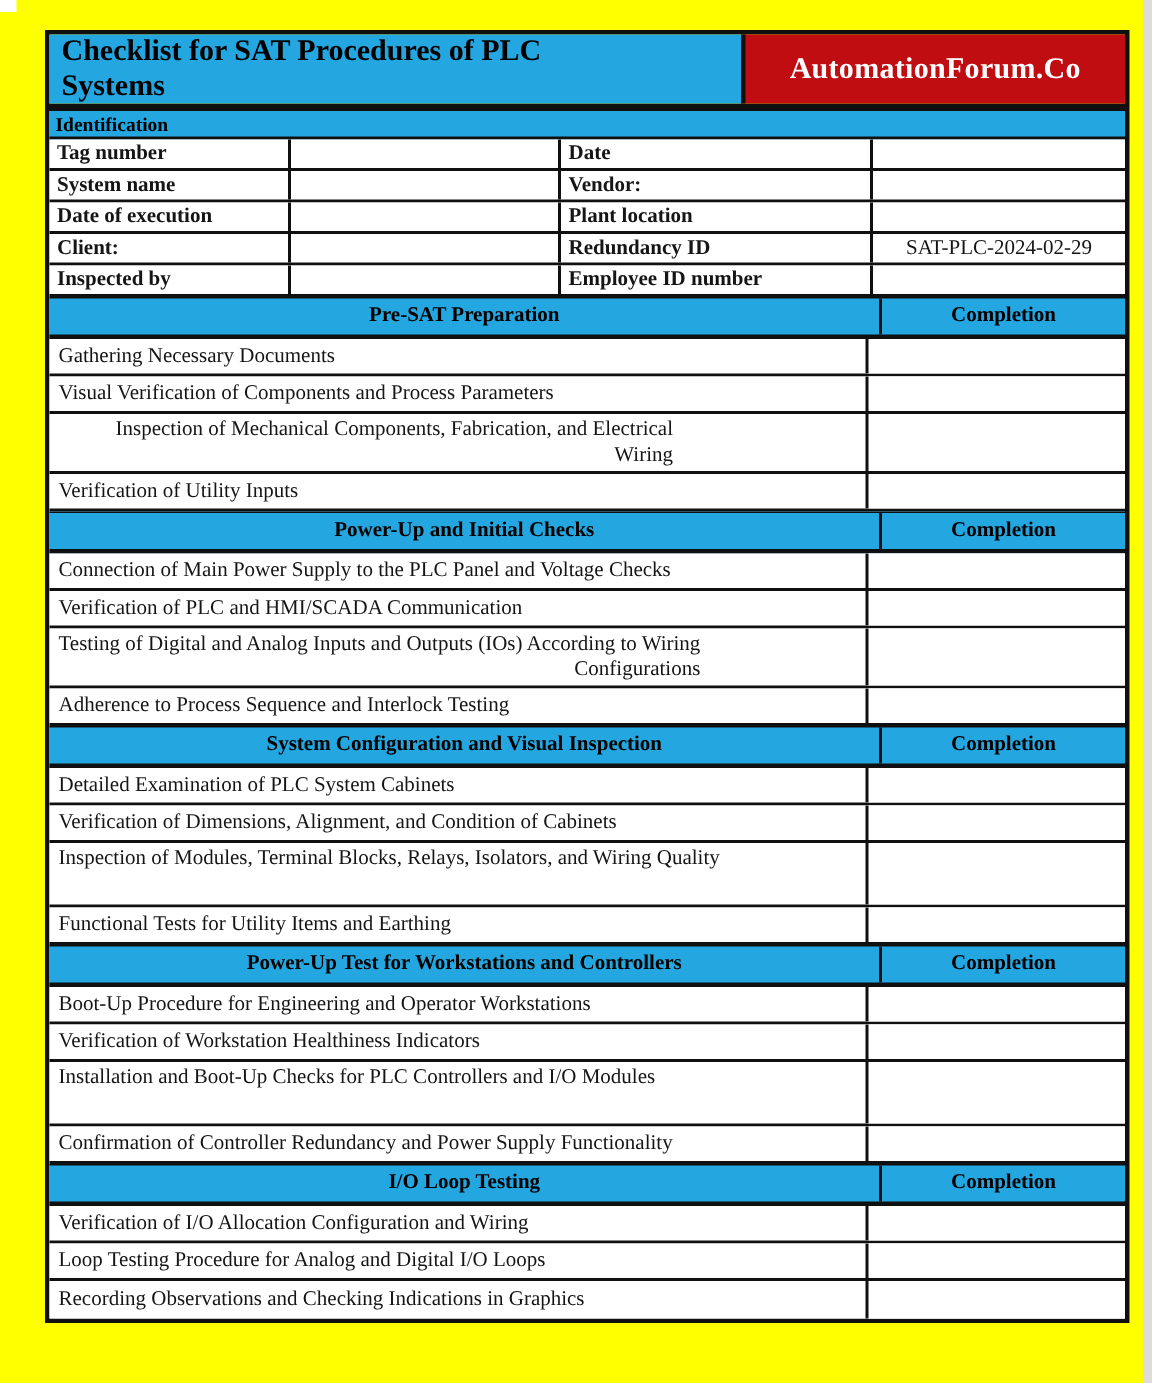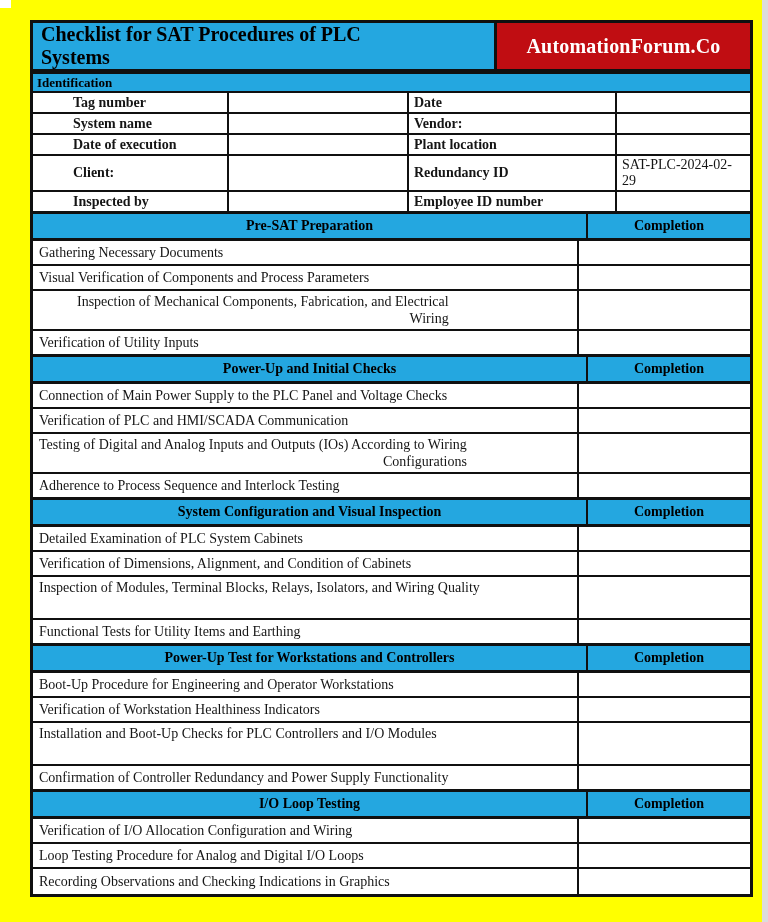--- a/index.html
+++ b/index.html
@@ -30,21 +30,21 @@
   .logo-text{color:#fff;font-weight:bold;font-size:20px;letter-spacing:.2px;}
 
   
   .body-table{border:3px solid var(--border-black);border-top-width:2px;background:#fff;}
   .row{display:flex;border-bottom:2px solid var(--border-black);background:#fff;}
   .row:last-child{border-bottom:none;}
 
   .ident-row{background:var(--accent-blue);min-height:19px;align-items:center;padding-left:4px;}
   .ident-label{font-weight:bold;font-size:13px;color:#000;}
 
-  .id-row{min-height:21px;padding-left:35px;}
+  .id-row{min-height:21px;}
   .id-cell{display:flex;align-items:center;padding:1px 5px;font-size:14px;}
   .id-cell + .id-cell{border-left:2px solid var(--border-black);}
   .id-label{font-weight:bold;}
   .c1{width:159px;}
   .c2{width:180px;}
   .c3{width:208px;}
   .c4{flex:1;justify-content:center;}
 
   .sec-header{background:var(--accent-blue);min-height:28px;border-top:1px solid var(--border-black);border-bottom:3px solid var(--border-black);text-align:right;}
   .sec-title{flex:1;display:flex;align-items:center;justify-content:center;font-weight:bold;font-size:14px;color:#000;}

